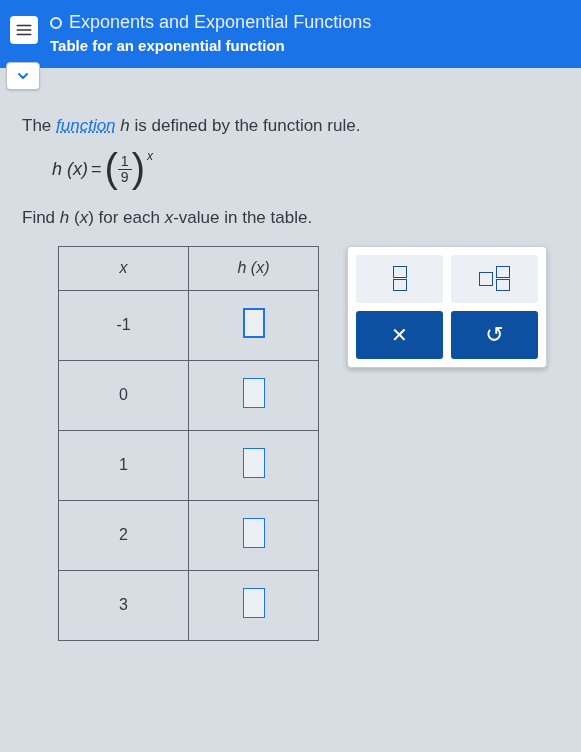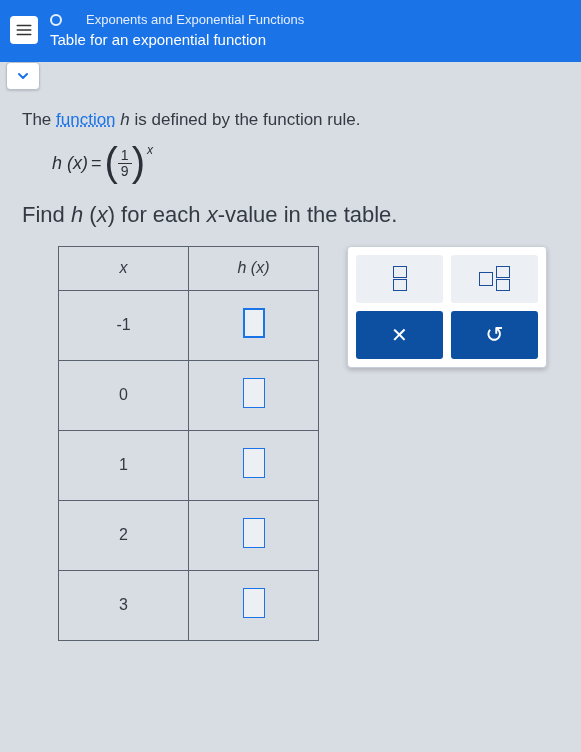--- a/index.html
+++ b/index.html
@@ -28,32 +28,32 @@
     height: 28px;
     background: #fff;
     border-radius: 4px;
     display:flex;
     align-items:center;
     justify-content:center;
     cursor:pointer;
   }
   .menu-icon svg { width: 18px; height: 18px; }
   .breadcrumb {
-    font-size: 13px;
+    font-size: 18px;
     color: #e6efff;
     display:flex;
     align-items:center;
-    gap:24px;
+    gap:7px;
   }
   .breadcrumb .circ{
     width:12px;height:12px;border:2px solid #e6efff;border-radius:50%;
   }
   .title {
     font-size: 15px;
-    font-weight: normal;
+    font-weight: bold;
     color:#fff;
   }
   .chev-tab{
     position:absolute;
     left:6px;top:62px;
     width:34px;height:28px;
     background:#fff;
     border:1px solid #b9c1cc;
     border-radius:4px;
     display:flex;align-items:center;justify-content:center;
@@ -67,20 +67,21 @@
   }
   .prompt{
     font-size:17px;
     color:#333a44;
     margin-bottom:18px;
   }
   .func-link{
     color:#1b73e8;
     text-decoration:underline dotted;
     cursor:pointer;
+    font-style:italic;
   }
   .equation{
     font-size:18px;
     font-style:italic;
     margin:10px 0 22px 30px;
     display:flex;
     align-items:center;
     gap:3px;
   }
   .frac-wrap{
@@ -92,21 +93,21 @@
   .frac{
     display:inline-flex;flex-direction:column;align-items:center;
     font-style:normal;font-size:14px;line-height:1.1;
   }
   .frac .num{border-bottom:1.5px solid #333;padding:0 3px;}
   .frac .den{padding:0 3px;}
   .exp{
     font-size:12px;font-style:italic;position:relative;top:-14px;left:2px;
   }
   .prompt2{
-    font-size:22px;color:#333a44;margin-bottom:18px;
+    font-size:17px;color:#333a44;margin-bottom:18px;
   }
   .main-row{
     display:flex;gap:28px;align-items:flex-start;margin-left:36px;
   }
   table.vals{
     border-collapse:collapse;
     background:transparent;
   }
   table.vals th, table.vals td{
     border:1.5px solid #5a6270;

